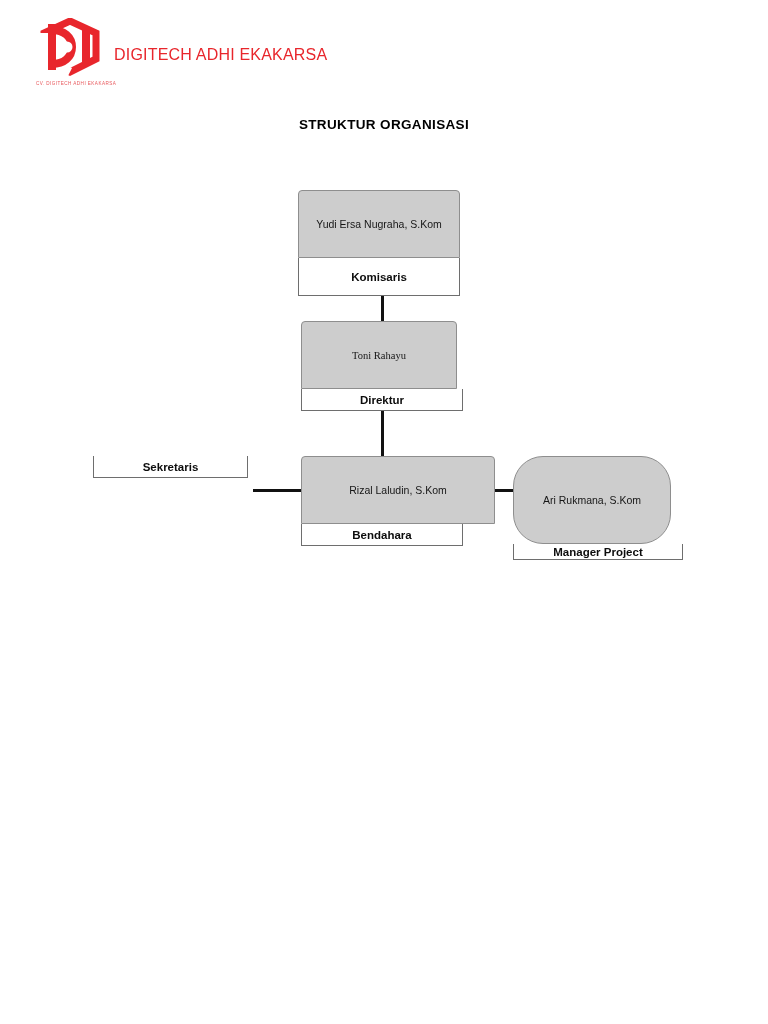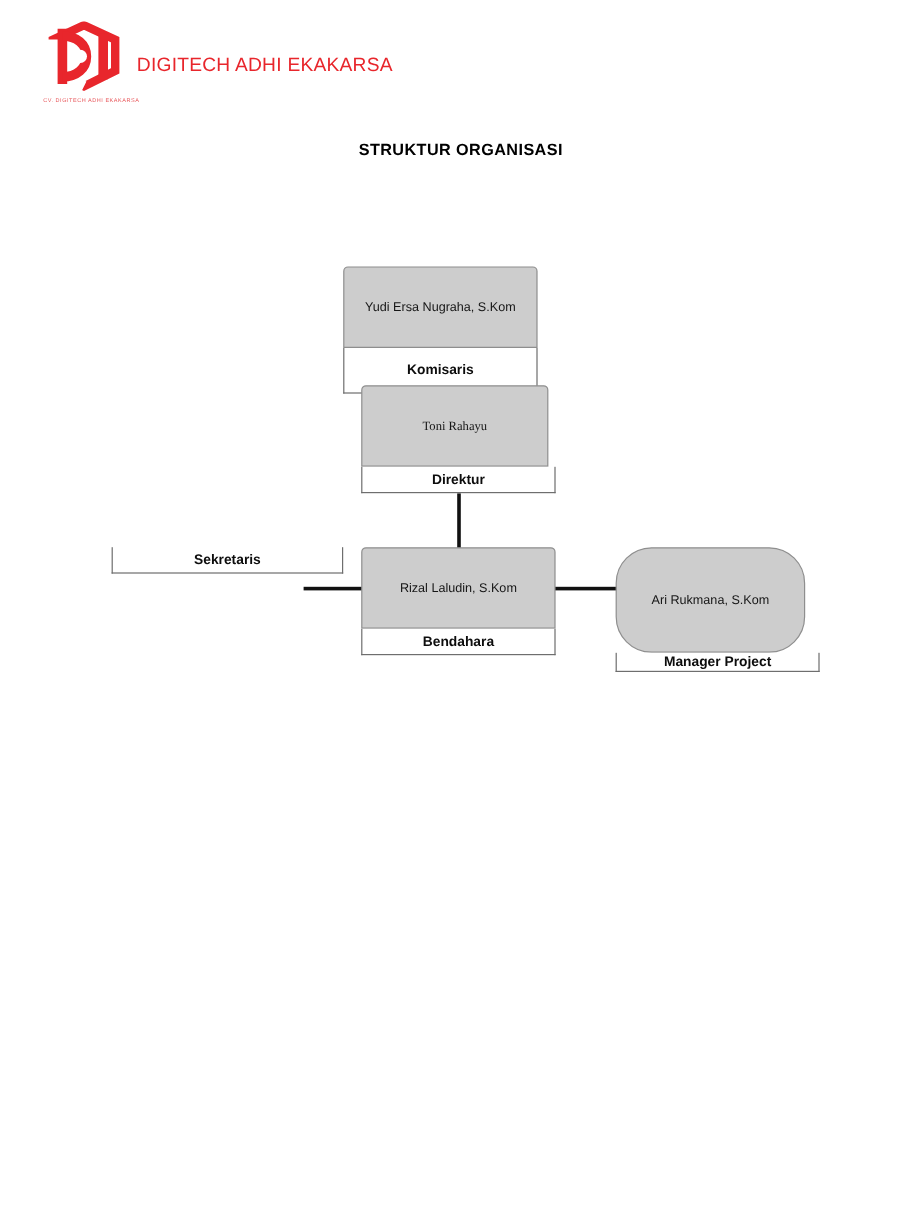--- a/index.html
+++ b/index.html
@@ -139,36 +139,36 @@
 <div id="org-chart">
 
   <div class="connector-v" style="left:381px; top:281px; height:40px;"></div>
 
   <div class="connector-v" style="left:381px; top:411px; height:52px;"></div>
 
   <div class="connector-h" style="left:253px; top:489px; width:50px;"></div>
 
   <div class="connector-h" style="left:462px; top:489px; width:52px;"></div>
 
-  <div class="node" style="left:286px; top:190px;margin-top:32px;">
+  <div class="node" style="left:298px; top:190px;">
     <div class="node-body" style="width:162px; height:68px;">Yudi Ersa Nugraha, S.Kom</div>
     <div class="node-title" style="width:162px; height:38px;">Komisaris</div>
   </div>
 
   <div class="node" style="left:301px; top:321px;">
     <div class="node-body" style="width:156px; height:68px;font-family:Liberation Serif, serif;">Toni Rahayu</div>
     <div class="node-title" style="width:162px; height:22px;">Direktur</div>
   </div>
 
   <div class="node" style="left:93px; top:456px;">
-    <div class="node-title" style="width:193px; height:22px;">Sekretaris</div>
+    <div class="node-title" style="width:155px; height:22px;">Sekretaris</div>
   </div>
 
   <div class="node" style="left:301px; top:456px;">
-    <div class="node-body" style="width:162px; height:68px;">Rizal Laludin, S.Kom</div>
+    <div class="node-body" style="width:194px; height:68px;">Rizal Laludin, S.Kom</div>
     <div class="node-title" style="width:162px; height:22px;">Bendahara</div>
   </div>
 
   <div class="node" style="left:513px; top:456px;">
     <div class="node-body" style="width:158px; height:88px;border-radius:30px;">Ari Rukmana, S.Kom</div>
     <div class="node-title" style="width:170px; height:16px;">Manager Project</div>
   </div>
 
 </div>
 

